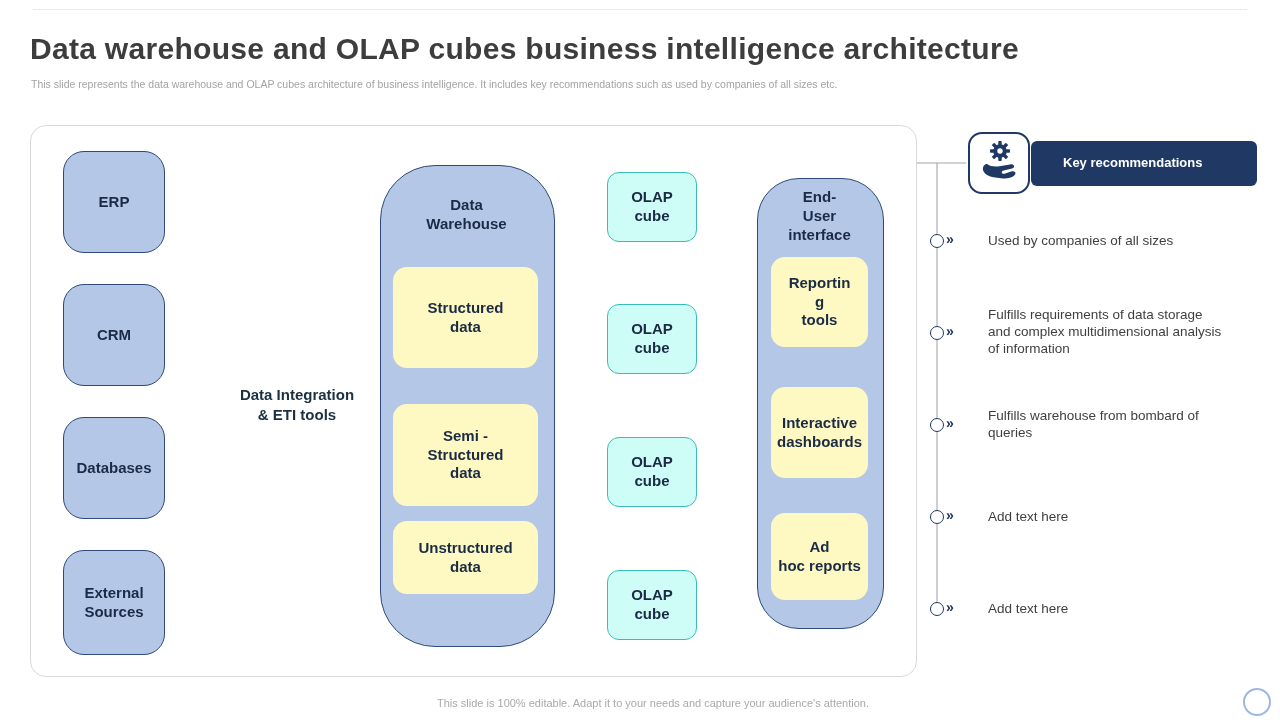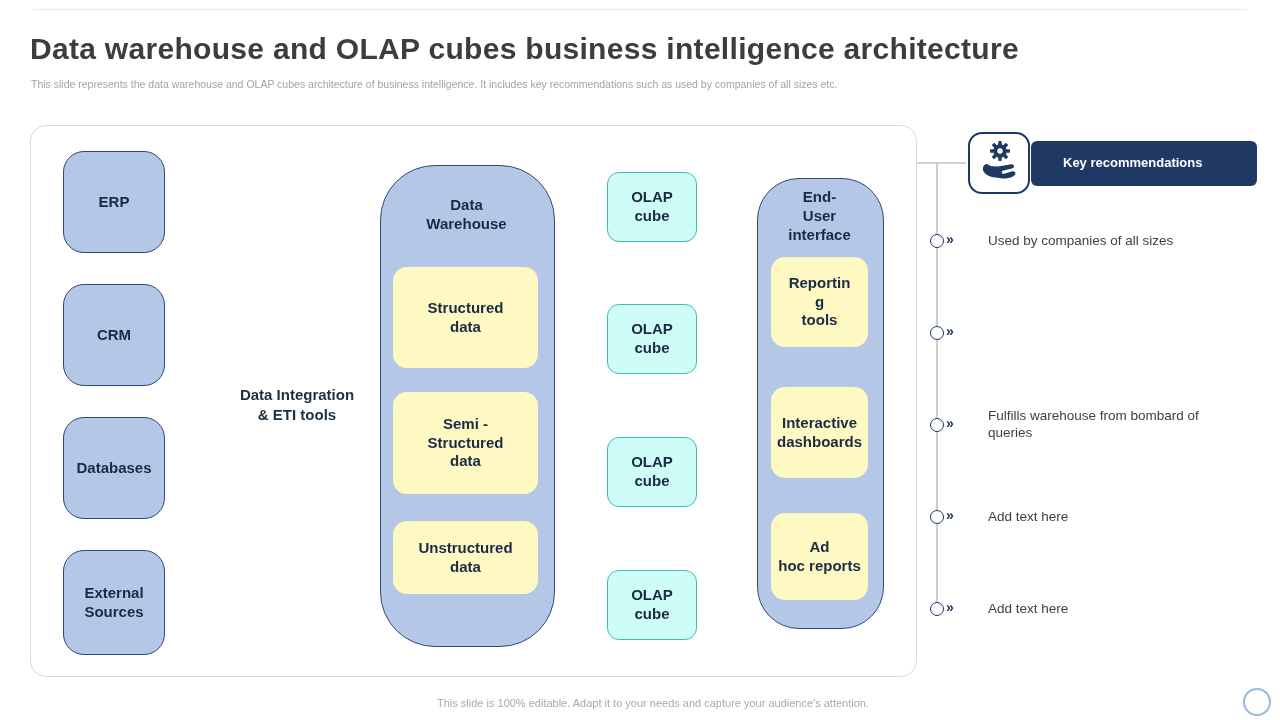--- a/index.html
+++ b/index.html
@@ -97,21 +97,21 @@
 Sources</span>
     </div>
 
   <div class="abs dw"></div>
   <div class="abs dwtitle pre">Data
 Warehouse</div>
   <div class="abs card dwcard" style="top:267px;height:101px">
     <span class="pre">Structured
 data</span>
     </div>
-  <div class="abs card dwcard" style="top:392px;height:102px">
+  <div class="abs card dwcard" style="top:404px;height:102px">
     <span class="pre">Semi -
 Structured
 data</span>
     </div>
   <div class="abs card dwcard" style="top:521px;height:73px">
     <span class="pre">Unstructured
 data</span>
     </div>
 
   <div class="abs cube" style="top:172px">
@@ -173,20 +173,21 @@
   <div class="abs krbar">
     <div class="wrap">Key recommendations</div>
   </div>
 
   <div class="bullet-circle" style="top:234px"></div>
   <span class="bullet-glyph" style="top:231px">»</span>
   <div class="bullet-text" style="top:232px">Used by companies of all sizes</div>
 
   <div class="bullet-circle" style="top:326px"></div>
   <span class="bullet-glyph" style="top:323px">»</span>
+  <div class="bullet-text" style="top:306px">Fulfills requirements of data storage and complex multidimensional analysis of information</div>
 
   <div class="bullet-circle" style="top:418px"></div>
   <span class="bullet-glyph" style="top:415px">»</span>
   <div class="bullet-text" style="top:407px">Fulfills warehouse from bombard of queries</div>
 
   <div class="bullet-circle" style="top:510px"></div>
   <span class="bullet-glyph" style="top:507px">»</span>
   <div class="bullet-text" style="top:508px">Add text here</div>
 
   <div class="bullet-circle" style="top:602px"></div>

